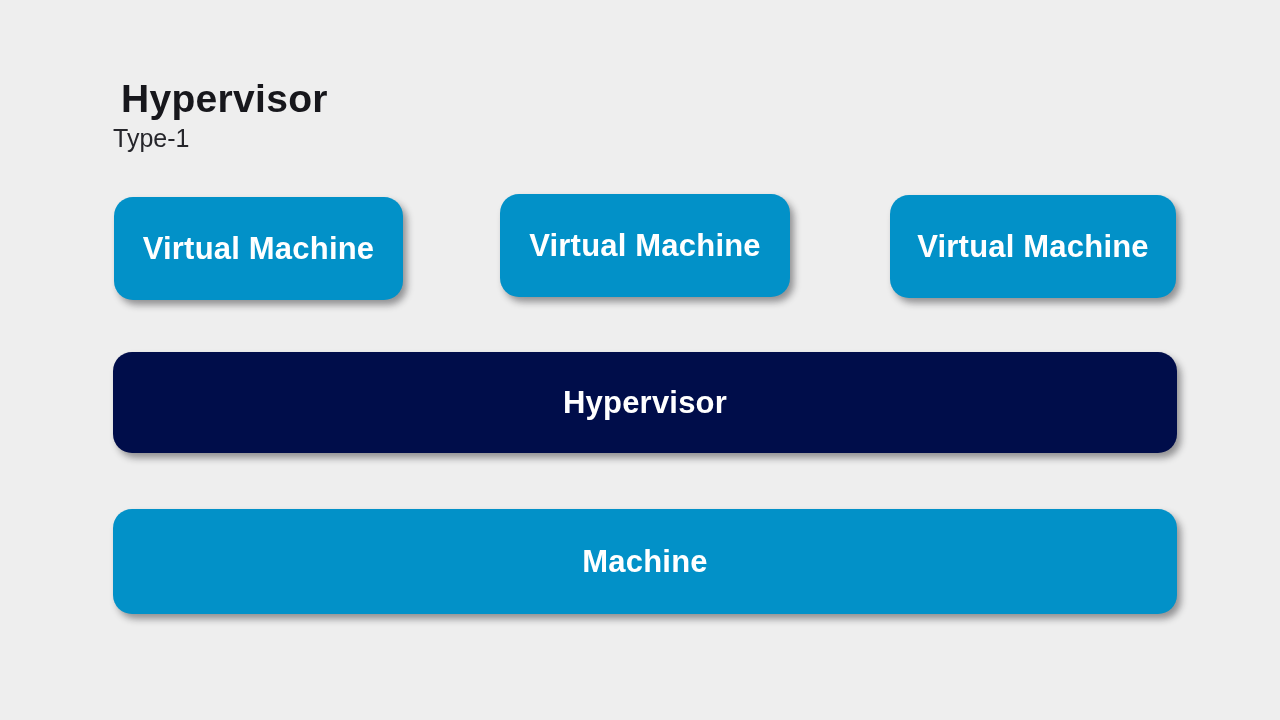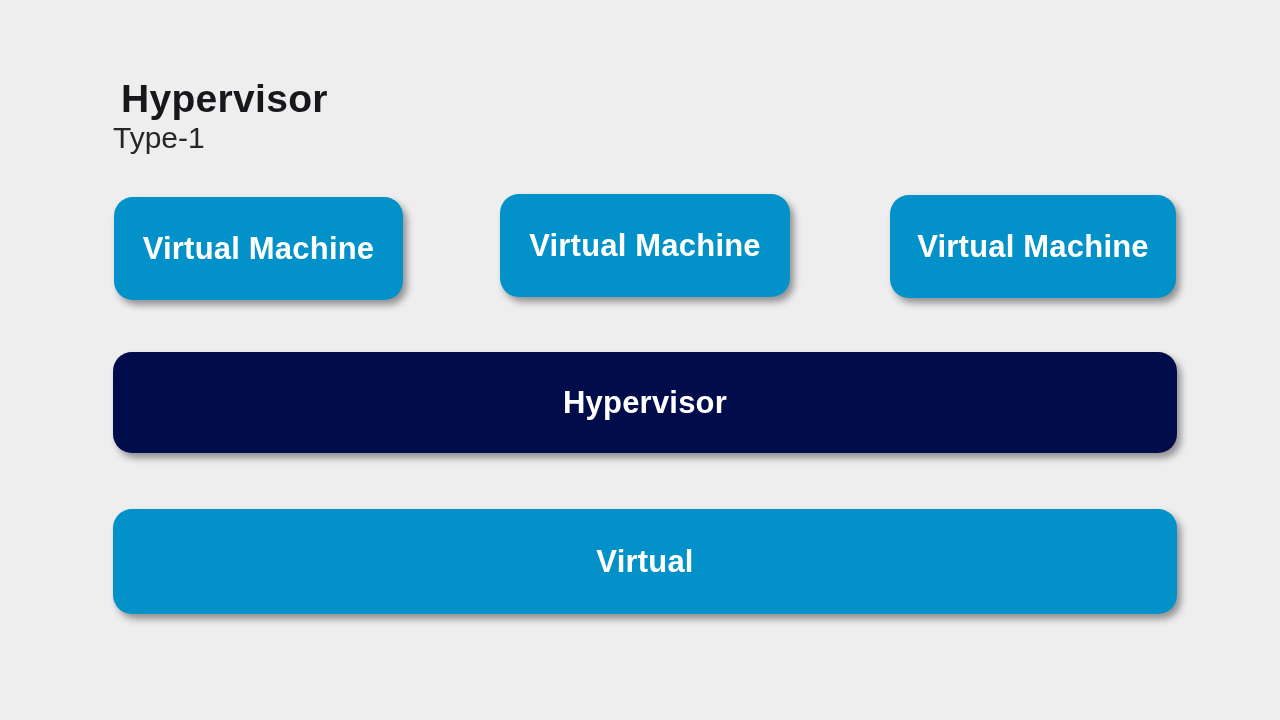--- a/index.html
+++ b/index.html
@@ -32,21 +32,21 @@
   .heading-title {
     font-size: 39px;
     font-weight: bold;
     color: #17171c;
     letter-spacing: 0.3px;
     line-height: 46px;
     margin: 0 0 0 8px;
     white-space: nowrap;
   }
   .heading-subtitle {
-    font-size: 30px;
+    font-size: 25px;
     font-weight: normal;
     color: #26262b;
     line-height: 30px;
     margin: 1px 0 0 0;
     white-space: nowrap;
   }
 
   
   .block {
     position: absolute;
@@ -149,17 +149,17 @@
 
   <div class="block vm-box vm-3">
     <span class="block-label">Virtual Machine</span>
   </div>
 
   <div class="block hypervisor-bar">
     <span class="block-label">Hypervisor</span>
   </div>
 
   <div class="block hardware-bar">
-    <span class="block-label">Virtual</span>
+    <span class="block-label">Machine</span>
   </div>
 
 
 </div>
 
 </body></html>

